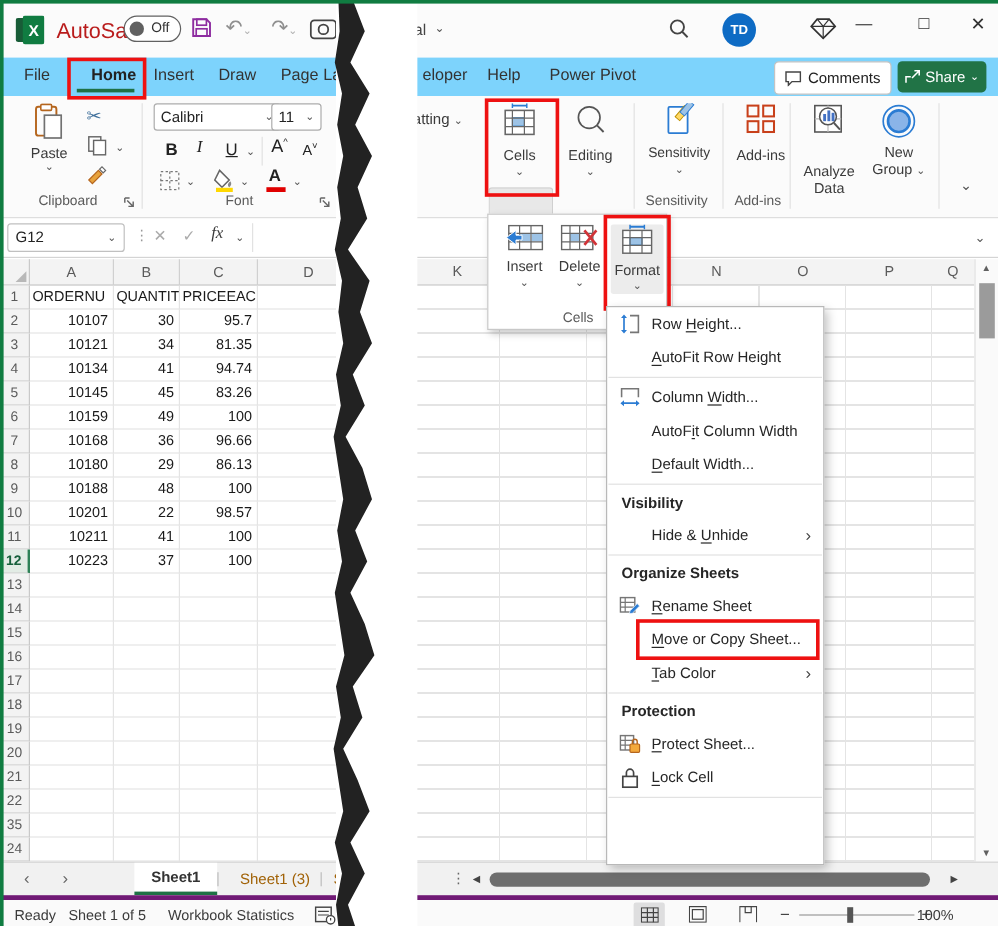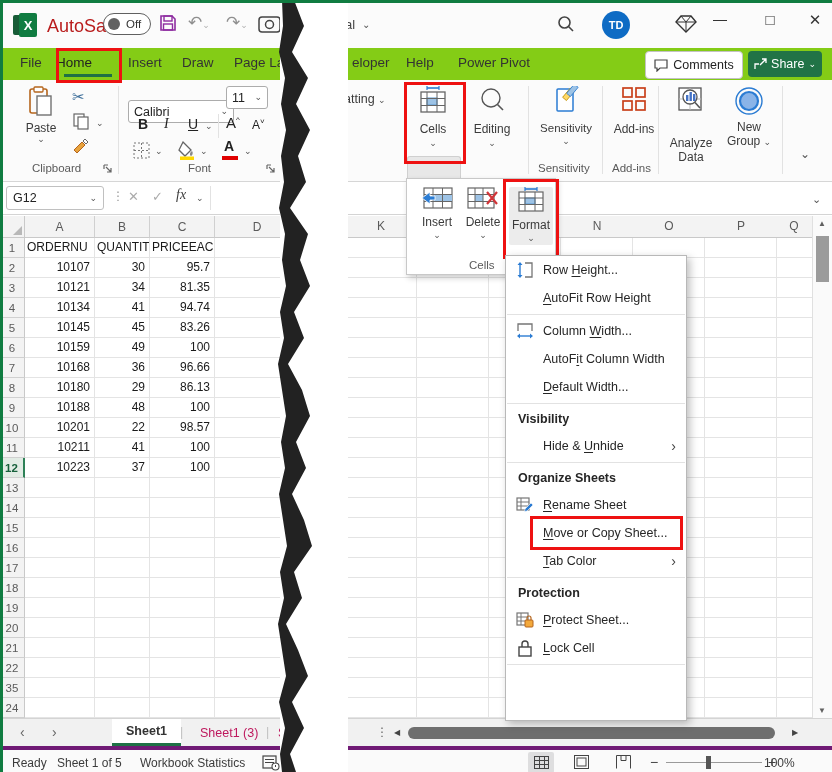--- a/index.html
+++ b/index.html
@@ -37,21 +37,21 @@
   .mi .mi-ic{width:22px;margin-left:8px;display:flex;justify-content:center}
   .mi .mi-label{margin-left:7px}
   .mi .mi-sub{margin-left:auto;margin-right:10px;font-size:14px;color:#444}
   .msep{height:1px;background:#e2e2e2;margin:2px 1px}
   .mi .ibox{position:absolute;left:24px;right:3px;top:-3px;bottom:-3px;border:3px solid #ee1111;pointer-events:none}
   
   #cells-flyout{position:absolute;left:406px;top:178px;width:150px;height:97px;background:#fff;
                 border:1px solid #c8c8c8;box-shadow:2px 3px 6px rgba(0,0,0,.2);z-index:45;box-sizing:border-box}
   .fbtn{position:absolute;top:8px;display:flex;flex-direction:column;align-items:center;font-size:12px;color:#3b3b3b}
   
-  .tabtxt{font-size:12.5px;color:#be185d}
+  .tabtxt{font-size:12.5px;color:#a16207}
   u{text-underline-offset:2px}
 </style>
 </head>
 <body>
 
 <div id="app">
 
   <div class="abs" style="left:0;top:3px;width:832px;height:45px;background:#fbfbfb">
     <svg class="abs" style="left:13px;top:10px" width="24" height="24">
       <rect x="0" y="2" width="11" height="20" rx="2" fill="#185c37"></rect>
@@ -87,23 +87,23 @@
       </div>
     <svg class="abs" style="left:674px;top:11px" width="24" height="20" viewBox="0 0 24 20">
       <path d="M7 2 h10 l5 6 -10 10 -10 -10 z" fill="none" stroke="#333" stroke-width="1.4"></path>
       <path d="M2 8 h20 M7 2 l5 6 5 -6 M12 8 v10" fill="none" stroke="#333" stroke-width="1"></path>
     </svg>
     <span class="abs" style="left:703px;top:8px;width:34px;height:26px;text-align:center;font-size:14px;color:#333">—</span>
     <span class="abs" style="left:753px;top:8px;width:34px;height:26px;text-align:center;font-size:15px;color:#333">□</span>
     <span class="abs" style="left:800px;top:8px;width:30px;height:26px;text-align:center;font-size:15px;color:#333">✕</span>
   </div>
 
-  <div class="abs" style="left:0;top:48px;width:832px;height:32px;background:#84cc16">
+  <div class="abs" style="left:0;top:48px;width:832px;height:32px;background:#7dd3fc">
     <span class="abs" style="left:20px;top:7px;font-size:13.5px;color:#333">File</span>
-    <span class="abs" style="left:56px;top:7px;font-size:13.5px;color:#222;font-weight:normal">Home</span>
+    <span class="abs" style="left:76px;top:7px;font-size:13.5px;color:#222;font-weight:bold">Home</span>
     <div class="abs" style="left:64px;top:26px;width:48px;height:3px;background:#1e7145"></div>
     <span class="abs" style="left:128px;top:7px;font-size:13.5px;color:#333">Insert</span>
     <span class="abs" style="left:182px;top:7px;font-size:13.5px;color:#333">Draw</span>
     <span class="abs" style="left:234px;top:7px;font-size:13.5px;color:#333">Page Layou</span>
     <span class="abs" style="left:352px;top:7px;font-size:13.5px;color:#333">eloper</span>
     <span class="abs" style="left:406px;top:7px;font-size:13.5px;color:#333">Help</span>
     <span class="abs" style="left:458px;top:7px;font-size:13.5px;color:#333">Power Pivot</span>
     <div class="abs" style="left:645px;top:3px;width:96px;height:26px;border:1px solid #c3c3c3;border-radius:4px;background:#fff;display:flex;align-items:center;justify-content:center">
       <svg width="14" height="13" viewBox="0 0 14 13" style="margin-right:5px">
           <path d="M1 1 h12 v8 h-7 l-3 3 v-3 h-2 z" fill="none" stroke="#444" stroke-width="1.2"></path>
@@ -140,21 +140,21 @@
     <svg class="abs" style="left:72px;top:58px" width="18" height="18" viewBox="0 0 18 18">
       <path d="M2 12 L10 4 l3 3 -8 8 z" fill="#e8a33d" stroke="#b5651d" stroke-width="1"></path>
       <path d="M11 3 l2 -2 3 3 -2 2 z" fill="#fff" stroke="#666" stroke-width="1"></path>
     </svg>
     <span class="glabel" style="left:32px;top:82px">Clipboard</span>
     <svg class="abs" style="left:103px;top:84px" width="10" height="10" viewBox="0 0 10 10">
         <path d="M1 1 h4 M1 1 v4 M3 3 l5 5 M8 4 v4 h-4" fill="none" stroke="#666" stroke-width="1.2"></path>
       </svg>
     <div class="vdiv" style="left:118px;top:6px;height:88px"></div>
 
-    <div class="combo" style="left:128px;top:20px;width:106px">
+    <div class="combo" style="left:128px;top:6px;width:106px">
       <span>Calibri</span>
         <span class="chev">⌄</span>
     </div>
     <div class="combo" style="left:226px;top:6px;width:42px">
       <span>11</span>
         <span class="chev">⌄</span>
     </div>
     <span class="abs" style="left:138px;top:36px;font-weight:bold;font-size:14px;color:#222">B</span>
     <span class="abs" style="left:164px;top:36px;font-style:italic;font-size:14px;font-family:'Liberation Serif',serif;color:#222">I</span>
     <span class="abs" style="left:188px;top:36px;font-size:14px;text-decoration:underline;color:#222">U</span>

